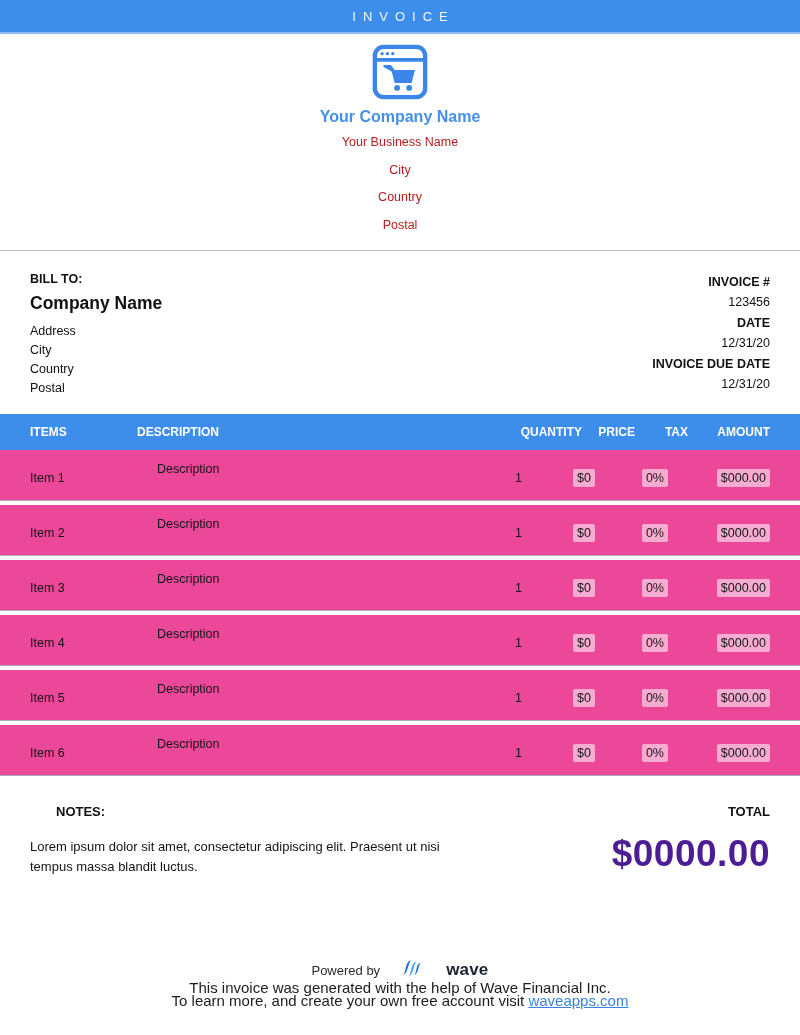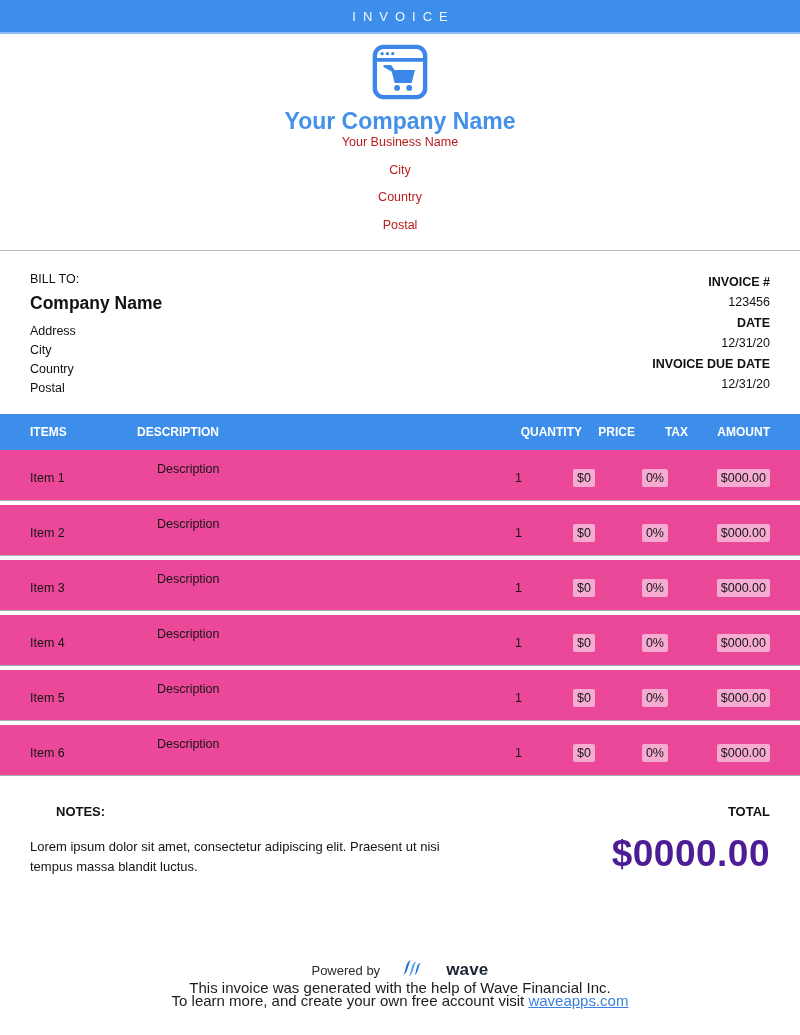--- a/index.html
+++ b/index.html
@@ -16,31 +16,31 @@
     display: flex; align-items: center; justify-content: center;
   }
   .topbar-title {
     color: #f2f7fd; font-size: 13px; font-weight: 500;
     letter-spacing: 7px; text-indent: 7px;
   }
   
   .company-header { text-align: center; padding-top: 9px; padding-bottom: 18px; }
   .logo-wrap { display: inline-block; height: 58px; }
   .company-name {
-    color: #4590e8; font-size: 23px; font-weight: bold; margin-top: 3px; 
+    color: #4590e8; font-size: 16px; font-weight: bold; margin-top: 3px; margin-bottom: 9px;
   }
   .company-line { font-size: 12.5px; color: #b91c1c; margin-bottom: 13.5px; }
   .company-line:last-child { margin-bottom: 0; }
   .divider { border: none; border-top: 1px solid #b9b9b9; }
   
   .meta-section {
     display: flex; justify-content: space-between;
     padding: 21px 30px 16px 30px;
   }
-  .billto-label { font-size: 12.5px; font-weight: normal; }
+  .billto-label { font-size: 12.5px; font-weight: bold; }
   .billto-company { font-size: 17.5px; font-weight: bold; margin-top: 7px; margin-bottom: 8px; }
   .billto-line { font-size: 12.5px; line-height: 19px; }
   .invoice-meta { text-align: right; }
   .meta-label { font-size: 12.5px; font-weight: bold; line-height: 20.5px; }
   .meta-value { font-size: 12.5px; line-height: 20.5px; }
   
   .items-table { width: 100%; }
   .t-grid {
     display: grid;
     grid-template-columns: 107px 1fr 70px 53px 53px 82px;

